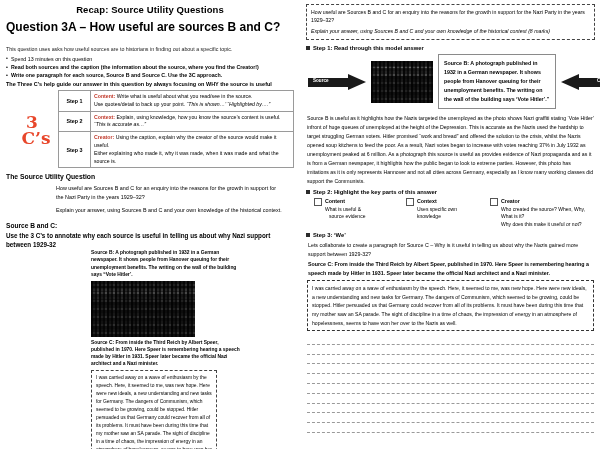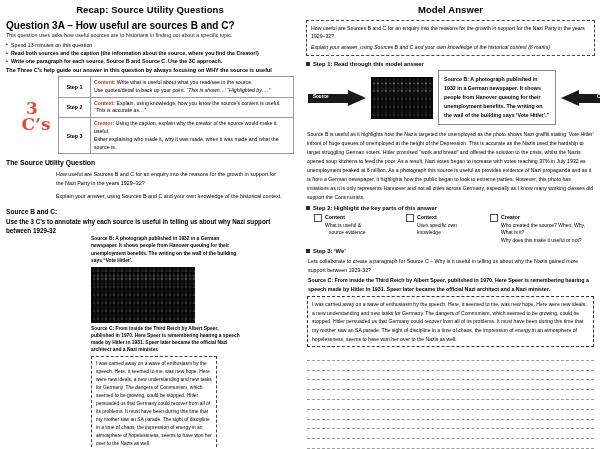--- a/index.html
+++ b/index.html
@@ -23,21 +23,21 @@
     padding: 4px 5px 0 5px;
     position: relative;
     border-left: 1px solid #ffffff;
   }
 
   
   .main-title {
     font-size: 9.5px; font-weight: bold; text-align: center;
     letter-spacing: .1px; margin-bottom: 5px;
   }
-  .q-head { font-size: 10px; font-weight: bold; margin-bottom: 1px; }
+  .q-head { font-size: 12px; font-weight: bold; margin-bottom: 12px; }
   .body-sm { font-size: 5.3px; line-height: 1.5; color: #1a1a1a; }
   .bullets { margin: 1px 0 1px 0; }
   .bullets li { font-size: 5.3px; line-height: 1.55; list-style: none; position: relative; padding-left: 5px; }
   .bullets li:before { content: "\2022"; position: absolute; left: 0; top: -.5px; }
   .bullets li.b-bold { font-weight: bold; }
   .lead-bold { font-size: 5.5px; font-weight: bold; margin-top: 1.5px; margin-bottom: 3px; }
 
   
   .threecs-wrap { display: flex; align-items: stretch; margin-bottom: 4px; }
   .threecs-logo {
@@ -208,21 +208,20 @@
 
     <div class="srcblock" style="margin-top:2px">
       <div class="src-cap">Source C: From inside the Third Reich by Albert Speer, published in 1970. Here Speer is remembering hearing a speech made by Hitler in 1931. Speer later became the official Nazi architect and a Nazi minister.</div>
       <div class="quotebox">I was carried away on a wave of enthusiasm by the speech. Here, it seemed to me, was new hope. Here were new ideals, a new understanding and new tasks for Germany. The dangers of Communism, which seemed to be growing, could be stopped. Hitler persuaded us that Germany could recover from all of its problems. It must have been during this time that my mother saw an SA parade. The sight of discipline in a time of chaos, the impression of energy in an atmosphere of hopelessness, seems to have won her over to the Nazis as well.</div>
     </div>
 
   </div>
 
   <div class="col-right">
 
-    <div class="main-title">Model Answer</div>
 
     <div class="qbox-dashed">
       <p>How useful are Sources B and C for an enquiry into the reasons for the growth in support for the Nazi Party in the years 1929–32?</p>
       <p class="it">Explain your answer, using Sources B and C and your own knowledge of the historical context (8 marks)</p>
     </div>
 
     <div class="step-label">
       <span class="sq"></span>
       <span>Step 1: Read through this model answer</span>
     </div>

